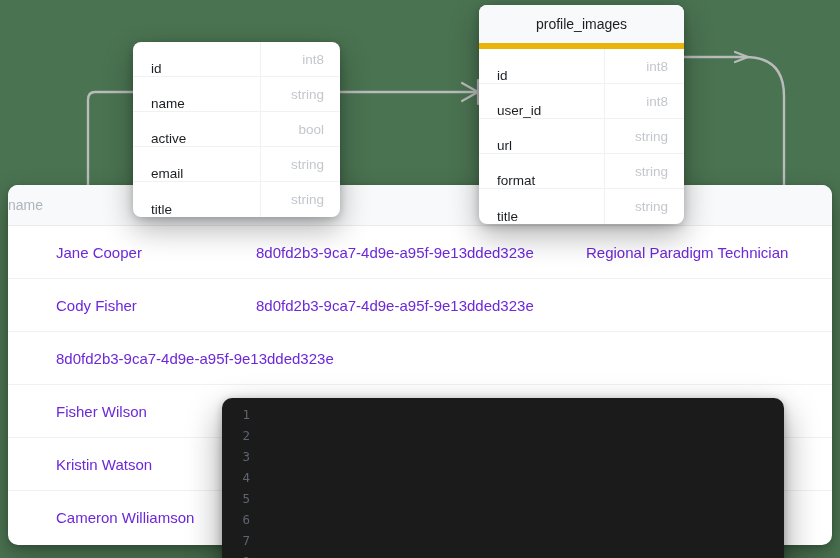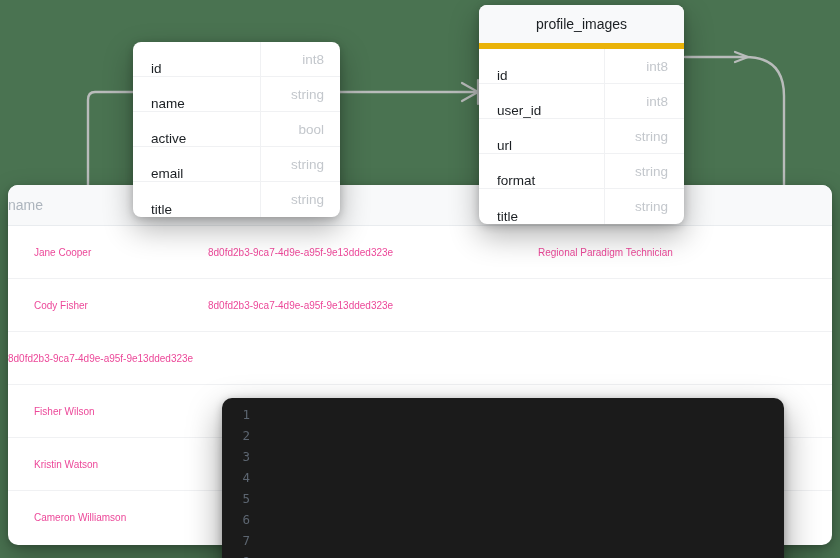--- a/index.html
+++ b/index.html
@@ -60,23 +60,24 @@
     display: flex;
     align-items: center;
     border-bottom: 1px solid #f0f1f3;
     box-sizing: border-box;
   }
   .dt-row:last-child { border-bottom: none; }
   .col-name   { width: 200px; padding-left: 26px; box-sizing: border-box; }
   .col-uuid   { width: 330px; box-sizing: border-box; }
   .col-title  { width: 290px; box-sizing: border-box; }
   .dt-cell {
-    font-size: 10px;
-    color: #ec4899;
+    font-size: 15px;
+    color: #6d28d9;
     white-space: nowrap;
+    padding-left: 48px;
   }
 
   
   .schema-card {
     position: absolute;
     background: #ffffff;
     border-radius: 8px;
     box-shadow: 0 12px 30px rgba(0,0,0,0.30), 0 2px 8px rgba(0,0,0,0.20);
     overflow: hidden;
     z-index: 4;

